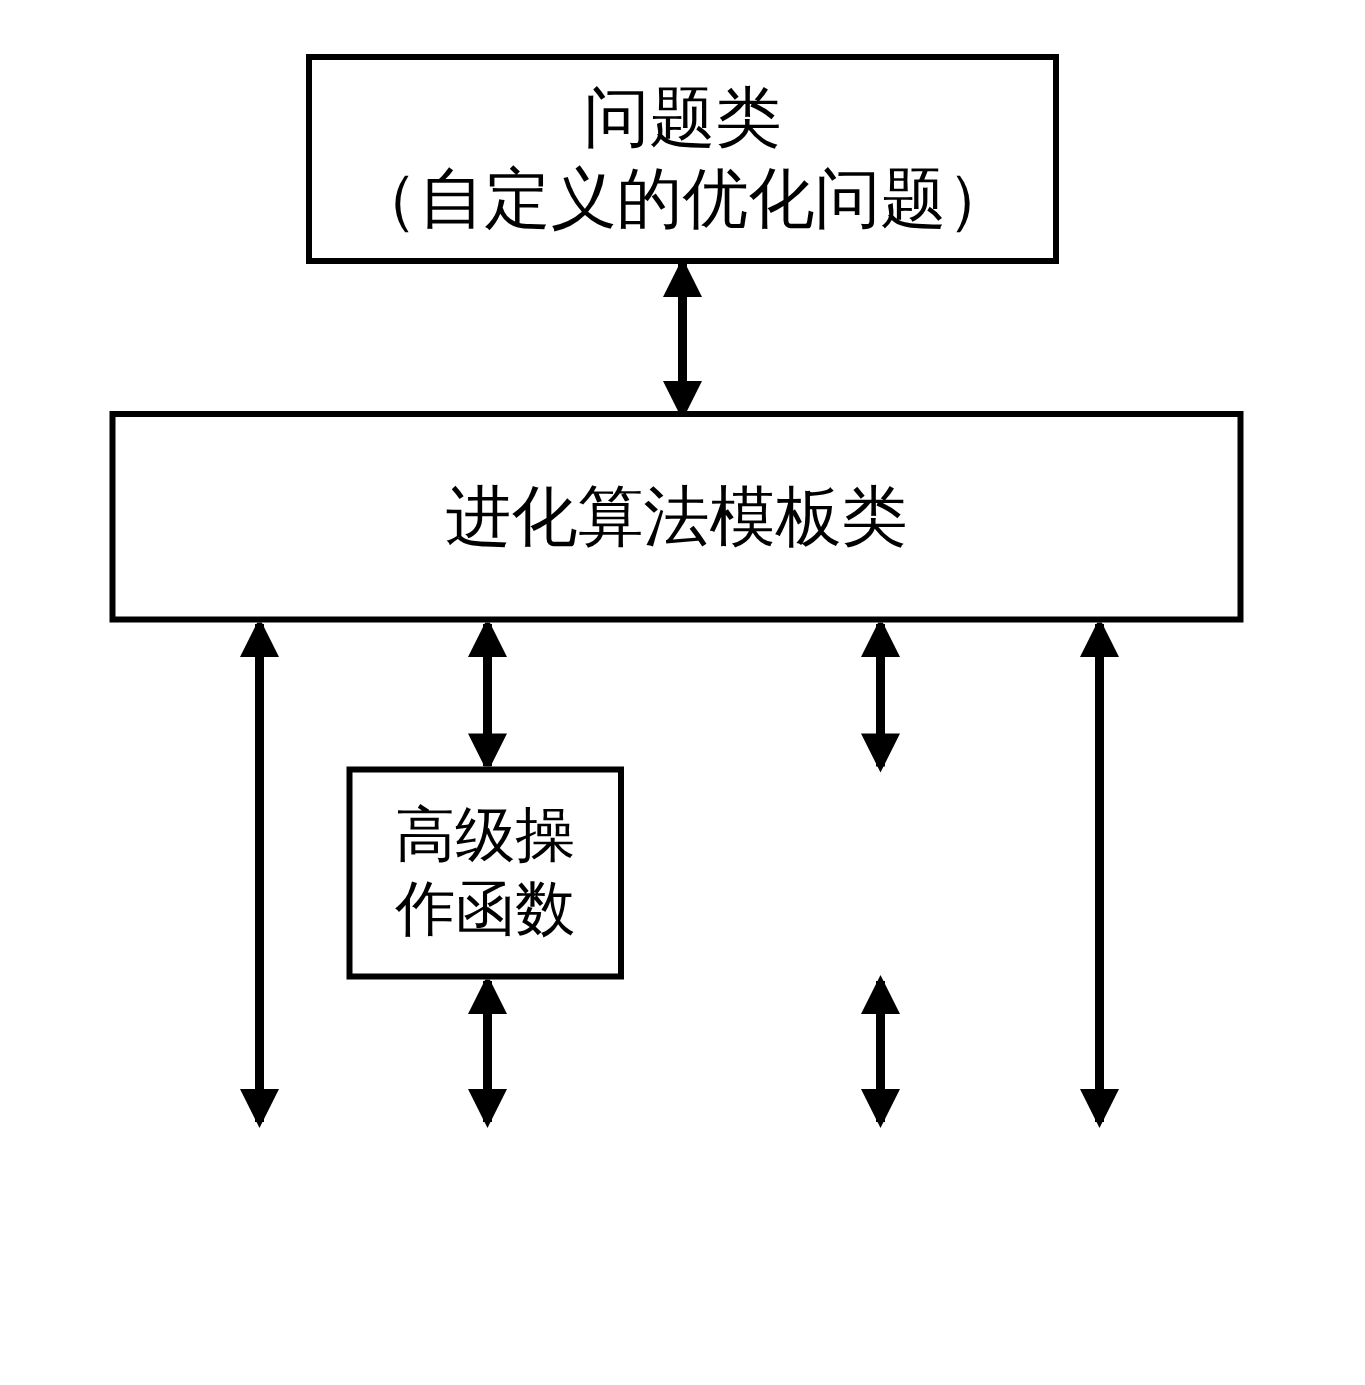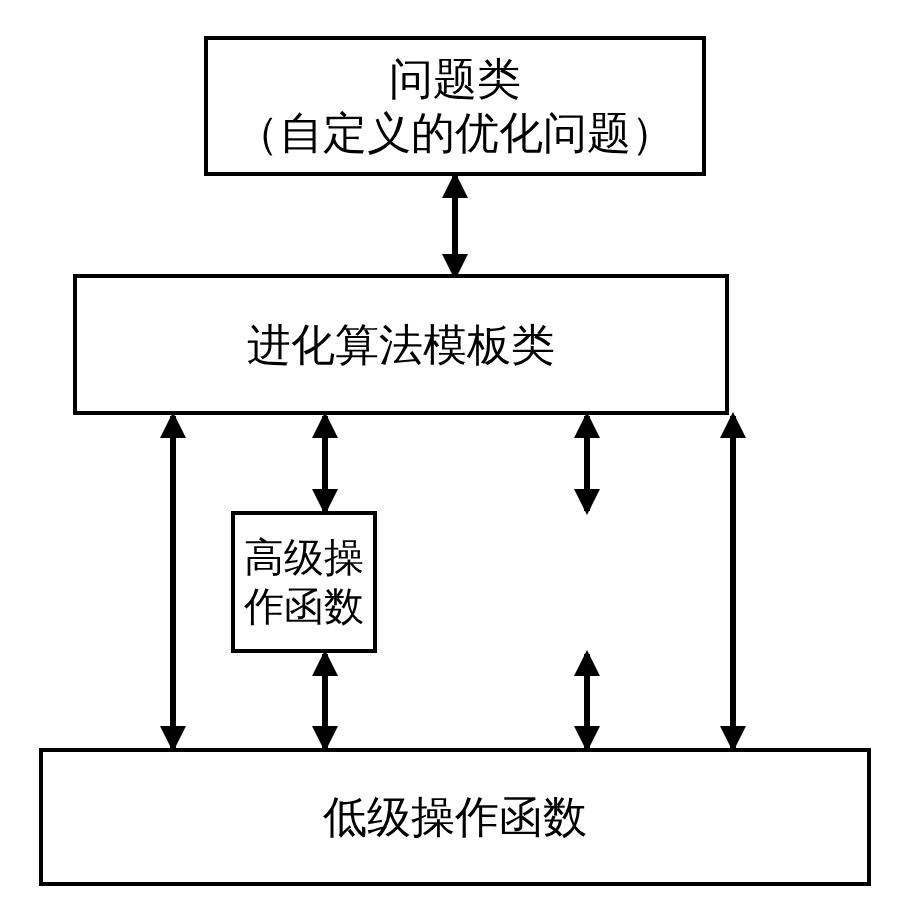--- a/index.html
+++ b/index.html
@@ -27,22 +27,22 @@
     justify-content: center;
     text-align: center;
     color: #000000;
     line-height: 1.22;
     white-space: pre-line;
     z-index: 2;
   }
 
   
   #node-problem   { left: 204px; top: 36px;  width: 502px; height: 140px; font-size: 44px; }
-  #node-template  { left: 73px;  top: 274px; width: 656px; height: 141px; font-size: 44px; }
-  #node-highops   { left: 231px; top: 511px; width: 146px; height: 142px; font-size: 40px; }
+  #node-template  { left: 73px;  top: 274px; width: 756px; height: 141px; font-size: 44px; }
+  #node-highops   { left: 231px; top: 511px; width: 185px; height: 142px; font-size: 40px; }
   #node-operator  { left: 493px; top: 511px; width: 188px; height: 142px; font-size: 40px; }
   #node-lowops    { left: 39px;  top: 748px; width: 832px; height: 138px; font-size: 44px; }
 
   
   .connector {
     position: absolute;
     z-index: 1;
   }
   .connector svg {
     display: block;
@@ -112,15 +112,14 @@
 
   <div class="node" id="node-problem">问题类
 （自定义的优化问题）</div>
 
   <div class="node" id="node-template">进化算法模板类</div>
 
   <div class="node" id="node-highops">高级操
 作函数</div>
 
 
-  <div class="node" id="node-lowops">低级操作函数</div>
 
 </div>
 
 </body></html>

